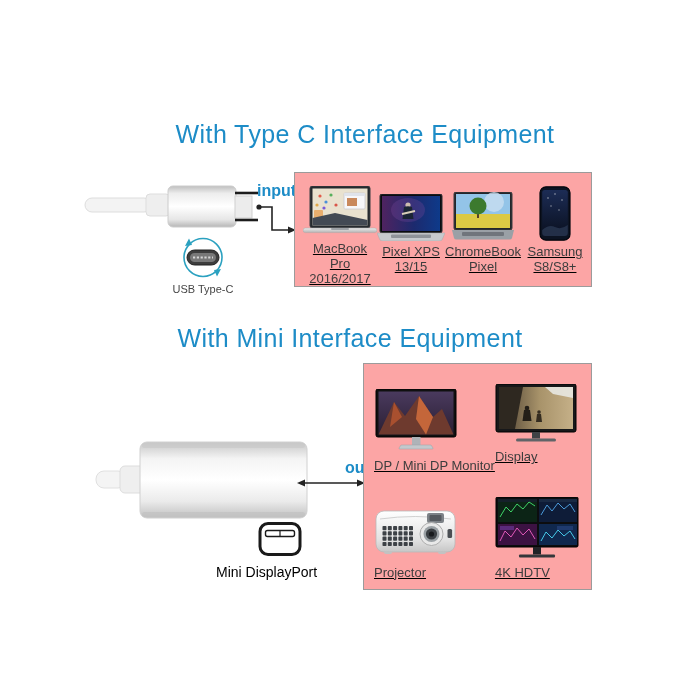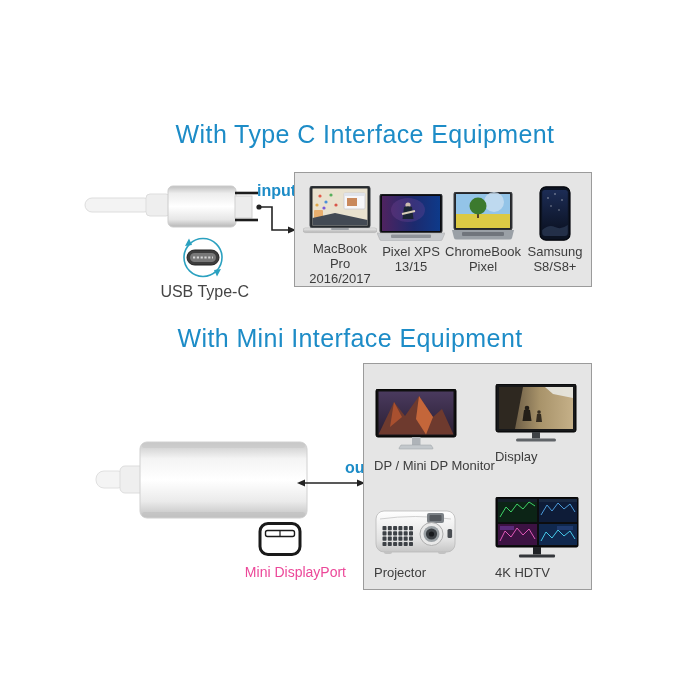--- a/index.html
+++ b/index.html
@@ -7,34 +7,34 @@
   body { background:#fff; font-family:"Liberation Sans", sans-serif; }
   .canvas { position:relative; width:700px; height:700px; background:#ffffff; overflow:hidden; }
   .abs { position:absolute; }
   .sec-title { position:absolute; left:0; width:700px; text-align:center;
     font-size:25px; font-weight:400; letter-spacing:.4px; color:var(--accent); }
   #t1 { top:120px;padding-left:30px; }
   #t2 { top:324px; }
   .arrow-label { position:absolute; font-size:16px; font-weight:700; color:var(--accent); }
   #inLbl  { left:257px; top:182px; }
   #outLbl { left:309px; top:459px;margin-left:36px; }
-  .panel { position:absolute; border:1.5px solid var(--panel-border); background:#e5e5e5; }
+  .panel { position:absolute; border:1.5px solid var(--panel-border); background:#fca5a5;text-decoration:underline; }
   #panel1 { left:294px; top:172px; width:298px; height:115px;
     display:flex; padding:13px 2px 0 8px; }
   .dev { flex:1; display:flex; flex-direction:column; align-items:center; }
   .dev-img { height:55px; display:flex; align-items:flex-end; justify-content:center; }
   .dev-label { margin-top:3px; font-size:13px; line-height:15px; text-align:center; color:var(--label); }
   #panel2 { left:363px; top:363px; width:229px; height:227px;
     display:grid; grid-template-columns:1fr 1fr; grid-template-rows:1fr 1fr; padding-left:10px; }
   .cell { display:flex; flex-direction:column; align-items:flex-start; justify-content:flex-start; }
   .cell.r1 { padding-top:25px; }
   .cell.r2 { padding-top:20px; }
   .cell-label { margin-top:5px; font-size:13px; color:var(--label); white-space:nowrap; }
-  #usbcCap { left:157px; top:283px; width:92px; text-align:right; font-size:16px; color:#454545; }
-  #mdpCap  { left:216px; top:564px; width:130px; text-align:right; font-size:14px; color:#ec4899; }
+  #usbcCap { left:157px; top:283px; width:92px; text-align:center; font-size:11px; color:#454545; }
+  #mdpCap  { left:216px; top:564px; width:130px; text-align:left; font-size:14px; color:#000000; }
   #usbcCap, #mdpCap { position:absolute; }
   svg { display:block; }
 </style>
 </head>
 <body>
 
 <div class="canvas">
 
   <h2 class="sec-title" id="t1">With Type C Interface Equipment</h2>
 

